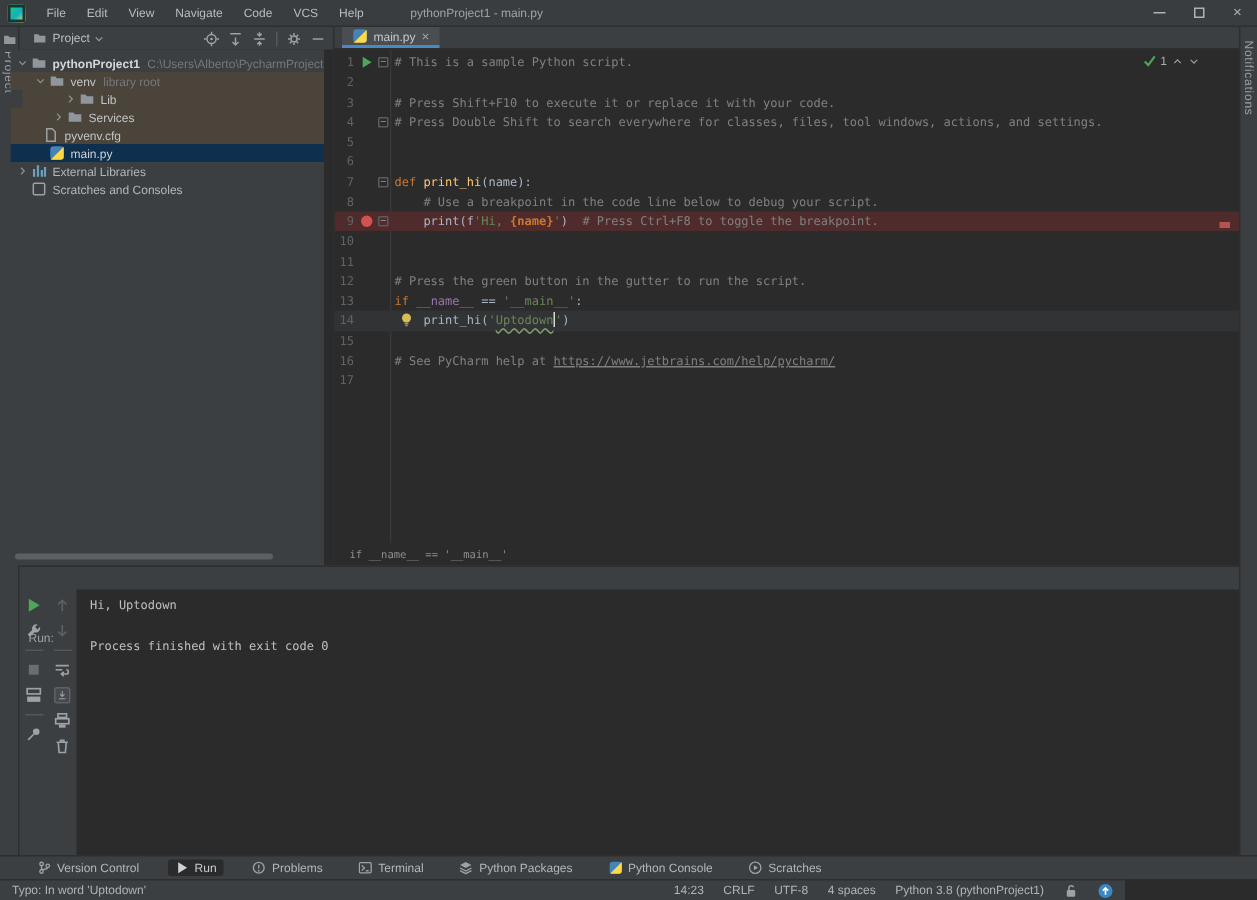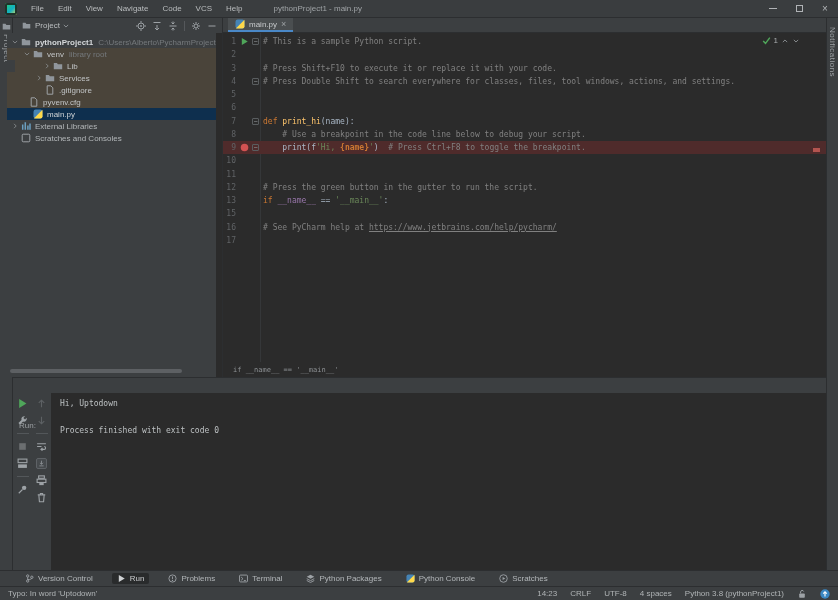--- a/index.html
+++ b/index.html
@@ -113,21 +113,21 @@
   .console { position:absolute; left:38px; top:0; right:0; bottom:0; background:#2b2b2b;
     padding:4px 0 0 9px; font-family:"DejaVu Sans Mono", monospace; font-size:8px;
     line-height:13.4px; color:#bcc0c2; }
 
   
   .twbar { position:absolute; left:0; top:570px; width:838px; height:16px;
     background:#3c3f41; border-top:1px solid #2c2e30;
     display:flex; align-items:center; gap:14px; padding-left:20px; }
   .twitem { display:flex; align-items:center; gap:4px; color:#b3b7ba; padding:1px 5px; border-radius:2px; }
   .twitem.active { background:#292b2c; color:#caccce; }
-  .statusbar { position:absolute; left:0; top:586px; width:838px; height:14px;
+  .statusbar { position:absolute; left:0; top:586px; width:750px; height:14px;
     background:#3c3f41; border-top:1px solid #2c2e30;
     display:flex; align-items:center; padding:0 8px; color:#b0b4b6; }
   .statusright { margin-left:auto; display:flex; align-items:center; gap:13px; }
 </style>
 </head>
 <body>
 
 <div class="app">
 
   <header class="titlebar">
@@ -271,32 +271,20 @@
           <svg viewBox="0 0 10 10" fill="none" stroke="currentColor" stroke-width="1">
             <path d="M3.8 2.3 6.5 5 3.8 7.7"></path>
           </svg>
         </span>
         <span class="ic ti">
           <svg viewBox="0 0 10 10">
             <path d="M0.8 2h3.1l1 1.2h4.3v5H0.8z" fill="#90969c"></path>
           </svg>
         </span>
         <span class="tl">Services</span>
-      </div>
-      <div class="tr hl-lib" style="padding-left: 28px;">
-        <span class="spc"></span>
-        <span class="ic ti">
-          <svg viewBox="0 0 10 10" fill="none" stroke="currentColor" stroke-width="1">
-            <path d="M2.2 0.8h3.6l2 2v6.4H2.2z"></path>
-          </svg>
-          <svg viewBox="0 0 10 10" style="margin-left:-10px">
-            <circle cx="7.4" cy="7.4" r="1.9" fill="#e0614d"></circle>
-          </svg>
-        </span>
-        <span class="tl">.gitignore</span>
       </div>
       <div class="tr hl-lib" style="padding-left: 12px;">
         <span class="spc"></span>
         <span class="ic ti">
           <svg viewBox="0 0 10 10" fill="none" stroke="currentColor" stroke-width="1">
             <path d="M2.2 0.8h3.6l2 2v6.4H2.2z"></path>
           </svg>
         </span>
         <span class="tl">pyvenv.cfg</span>
       </div>
@@ -351,20 +339,24 @@
         <div class="cl"><span class="ln">6</span><span class="ct"></span></div>
         <div class="cl"><span class="ln">7</span><span class="fd">−</span><span class="ct"><span class="kw">def </span><span class="fn">print_hi</span><span class="pl">(name):</span></span></div>
         <div class="cl"><span class="ln">8</span><span class="ct"><span class="cmt">    # Use a breakpoint in the code line below to debug your script.</span></span></div>
         <div class="cl bg-bp"><span class="ln">9</span><span class="ic mk" style="width: 9px; height: 9px;"><svg viewBox="0 0 10 10">
               <circle cx="5" cy="5" r="4.2" fill="#d25252"></circle>
             </svg></span><span class="fd">−</span><span class="ct"><span class="pl">    print(f</span><span class="str">'Hi, </span><span class="brc">{name}</span><span class="str">'</span><span class="pl">)</span><span class="cmt">  # Press Ctrl+F8 to toggle the breakpoint.</span></span></div>
         <div class="cl"><span class="ln">10</span><span class="ct"></span></div>
         <div class="cl"><span class="ln">11</span><span class="ct"></span></div>
         <div class="cl"><span class="ln">12</span><span class="ct"><span class="cmt"># Press the green button in the gutter to run the script.</span></span></div>
         <div class="cl"><span class="ln">13</span><span class="ct"><span class="kw">if </span><span class="dun">__name__</span><span class="pl"> == </span><span class="str">'__main__'</span><span class="pl">:</span></span></div>
+        <div class="cl bg-cur"><span class="ln">14</span><span class="ic bulbp"><svg viewBox="0 0 10 11">
+              <circle cx="5" cy="4" r="3" fill="#d6bf55"></circle>
+              <path d="M3.7 7.6h2.6M4.2 9h1.6" stroke="#a89a47" stroke-width="1"></path>
+            </svg></span><span class="ct"><span class="pl">    print_hi(</span><span class="str">'</span><span class="str typo">Uptodown</span><span class="cursor"></span><span class="str">'</span><span class="pl">)</span></span></div>
         <div class="cl"><span class="ln">15</span><span class="ct"></span></div>
         <div class="cl"><span class="ln">16</span><span class="ct"><span class="cmt"># See PyCharm help at </span><span class="cmt lnk">https://www.jetbrains.com/help/pycharm/</span></span></div>
         <div class="cl"><span class="ln">17</span><span class="ct"></span></div>
       </div>
     <div class="inspect">
       <span class="ic" style="width:9px;height:9px">
           <svg viewBox="0 0 10 10" fill="none" stroke="#4fa65a" stroke-width="1.6">
             <path d="M1.3 5.6 3.9 8.2 8.7 1.8"></path>
           </svg>
         </span>

